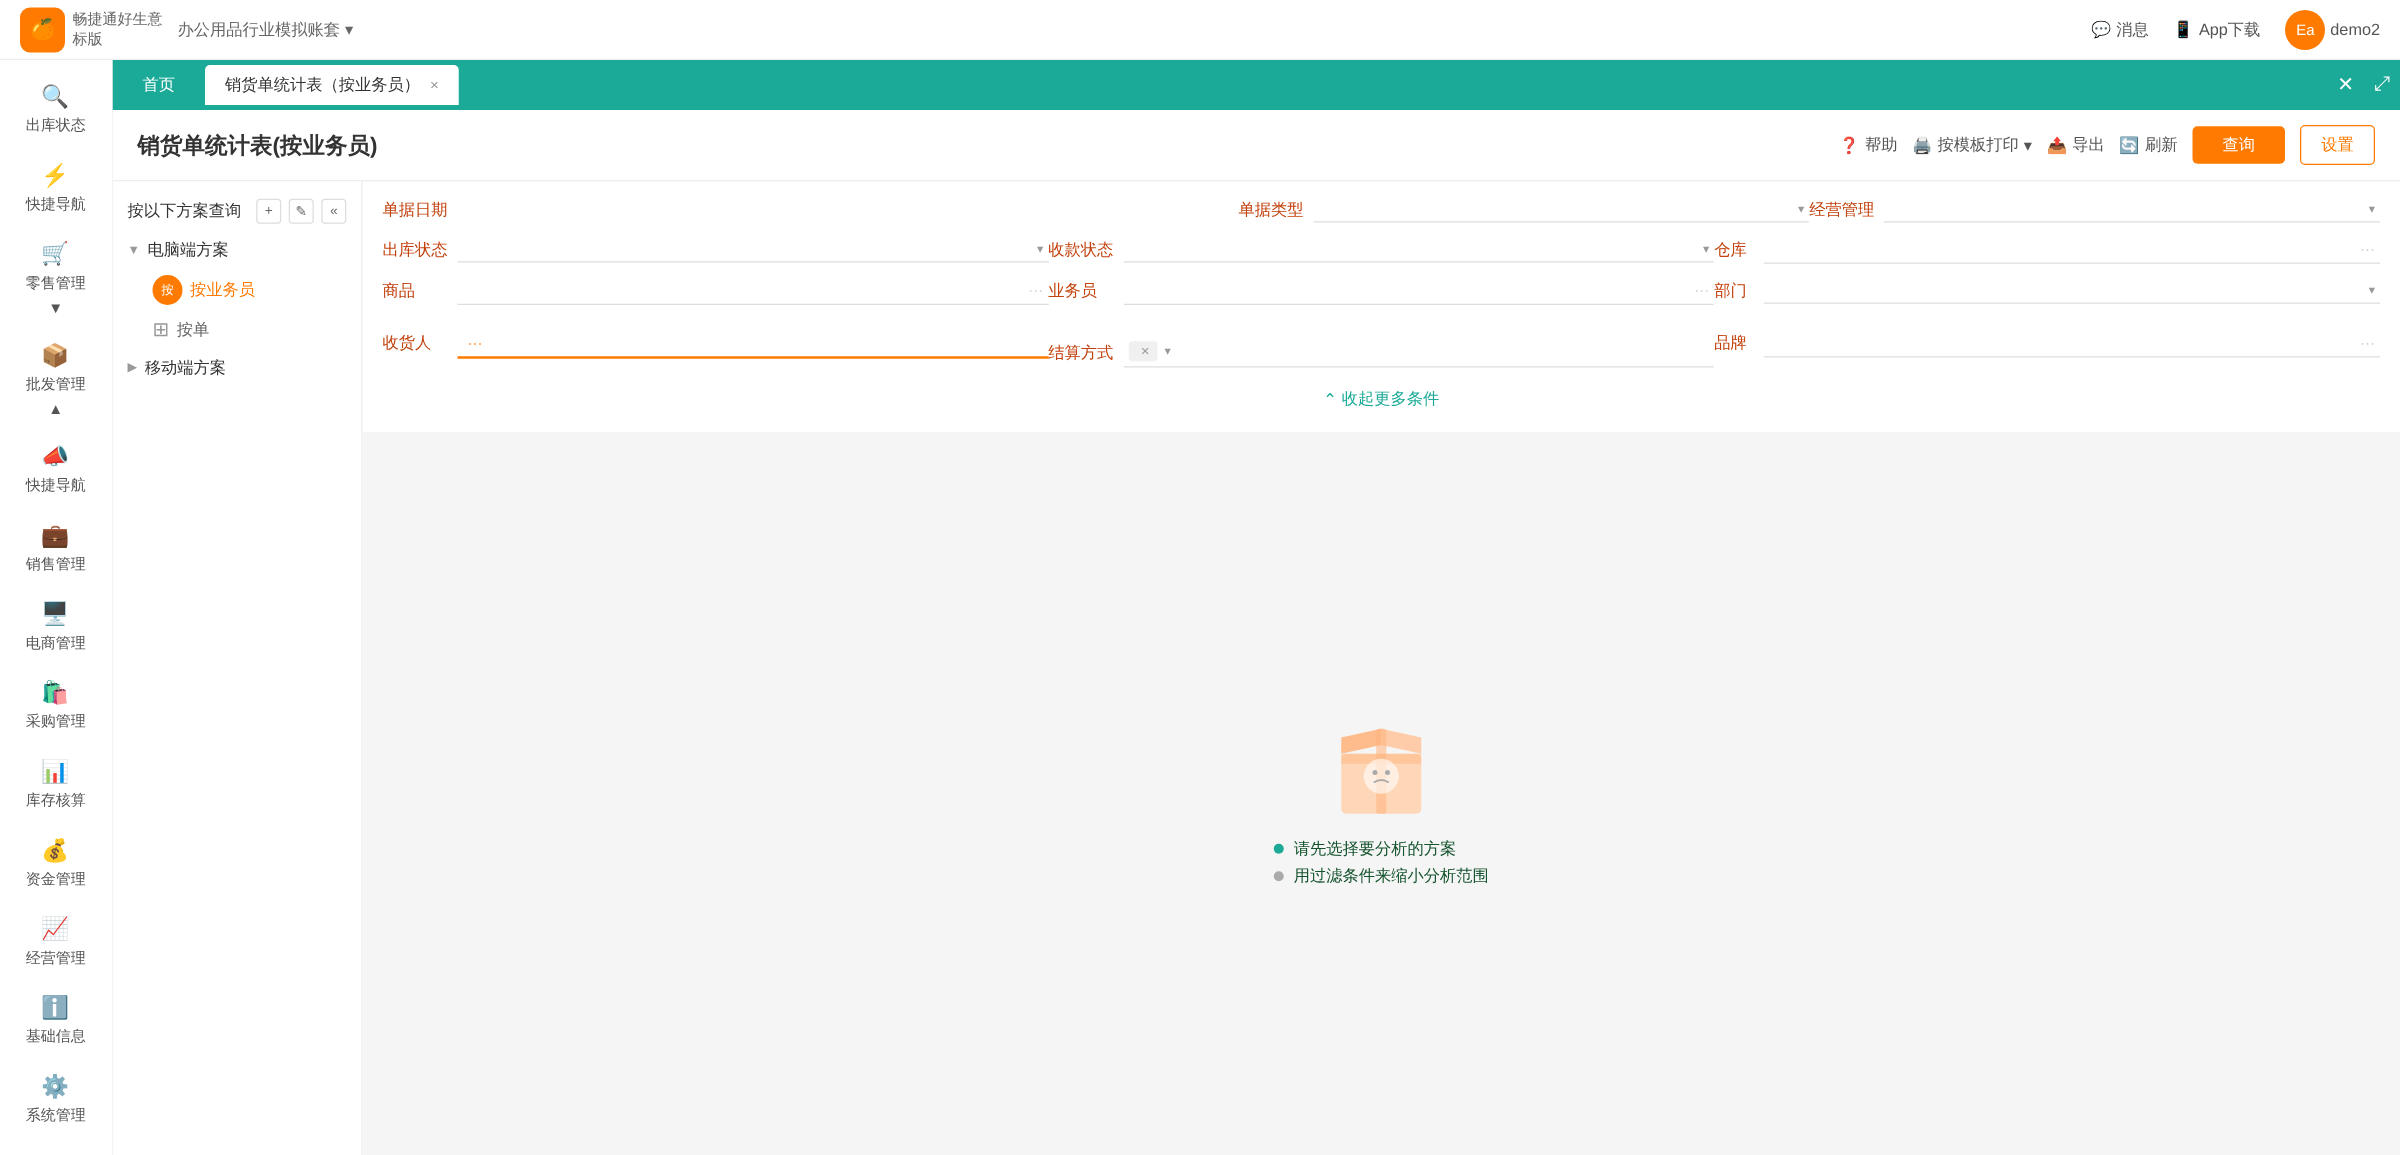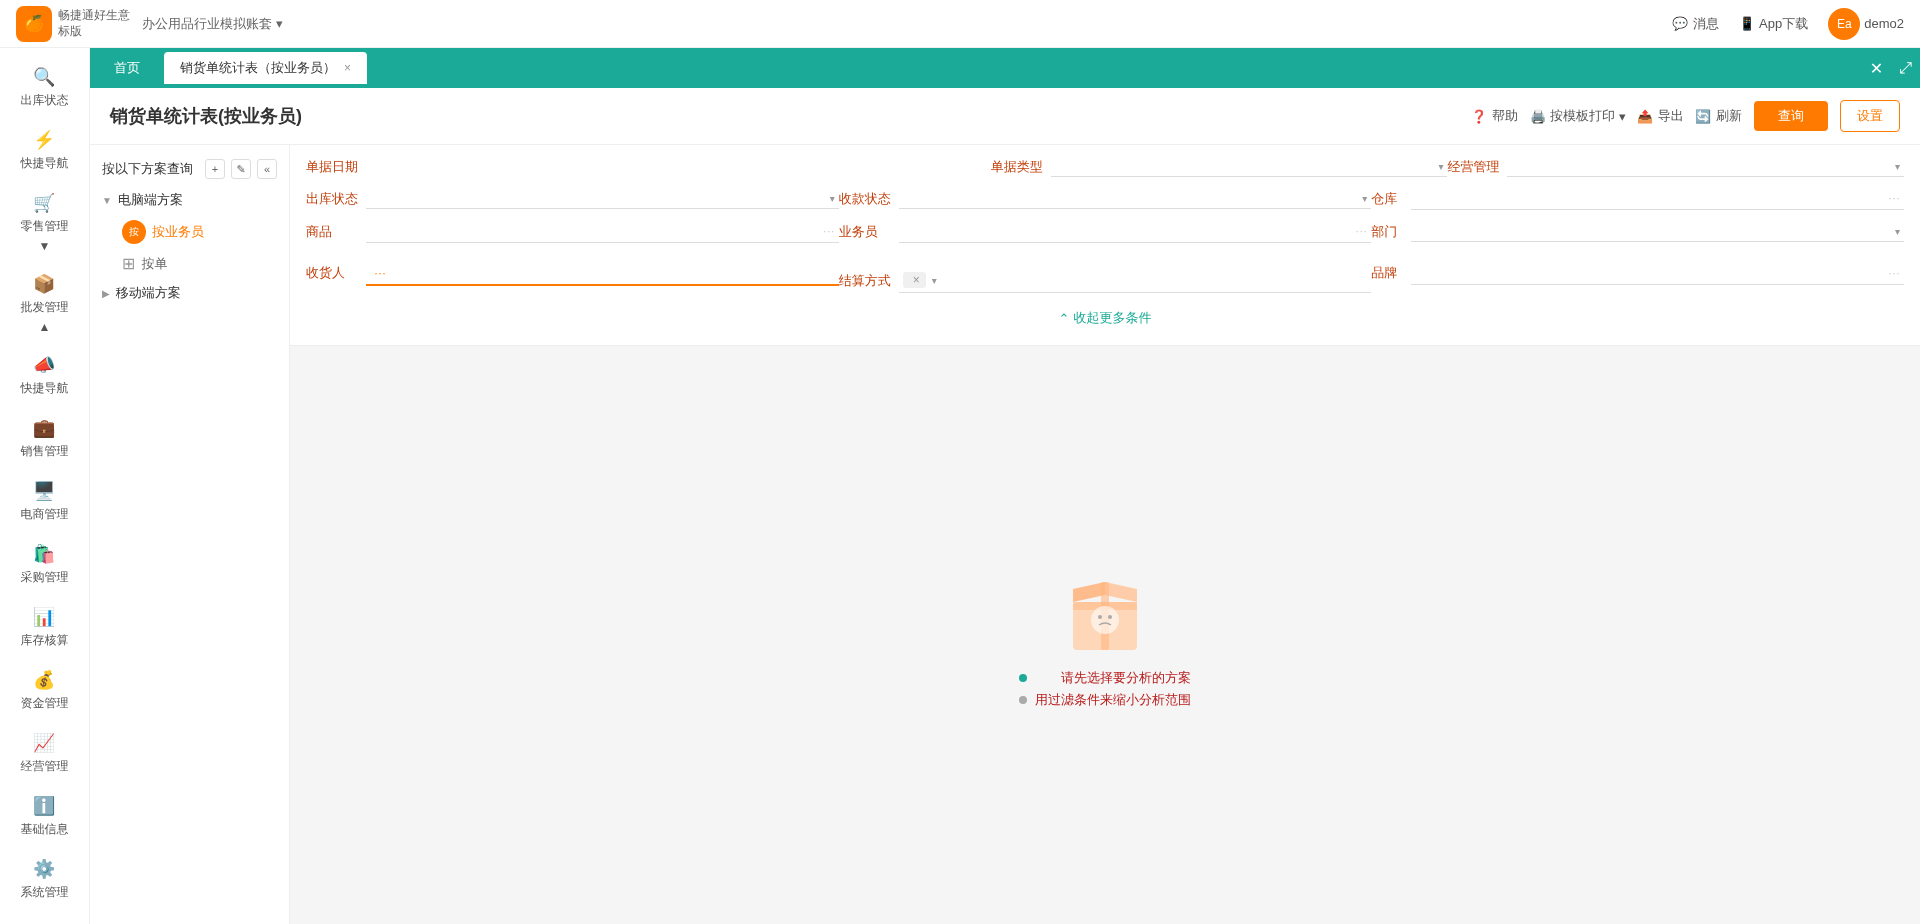--- a/index.html
+++ b/index.html
@@ -78,21 +78,21 @@
     .date-range { font-size: 12px; color: #999; margin-left: 4px; }
     .filter-dots { color: #ccc; font-size: 12px; margin-left: 4px; cursor: pointer; }
     .clear-tag { background: #f0f0f0; border-radius: 3px; padding: 1px 6px; font-size: 12px; color: #666; display: flex; align-items: center; gap: 4px; }
     .clear-tag-x { cursor: pointer; color: #999; }
     .collapse-bar { display: flex; align-items: center; justify-content: center; padding: 6px 0; cursor: pointer; color: #1aaa97; font-size: 13px; gap: 4px; }
 
     
     .empty-state { flex: 1; display: flex; flex-direction: column; align-items: center; justify-content: center; gap: 12px; }
     .empty-icon { width: 100px; height: 100px; position: relative; }
     .empty-text-list { list-style: none; }
-    .empty-text-list li { color: #b91c1c; font-size: 13px; margin-bottom: 4px; padding-left: 16px; position: relative; text-align: right; }
+    .empty-text-list li { color: #14532d; font-size: 13px; margin-bottom: 4px; padding-left: 16px; position: relative; }
     .empty-text-list li::before { content: ''; position: absolute; left: 0; top: 50%; transform: translateY(-50%); width: 8px; height: 8px; border-radius: 50%; background: #ddd; }
     .empty-text-list li:first-child::before { background: #1aaa97; }
     .empty-text-list li:last-child::before { background: #aaa; }
 
     
     ::-webkit-scrollbar { width: 6px; height: 6px; }
     ::-webkit-scrollbar-track { background: #f5f5f5; }
     ::-webkit-scrollbar-thumb { background: #ddd; border-radius: 3px; }
   </style>
 </head>

